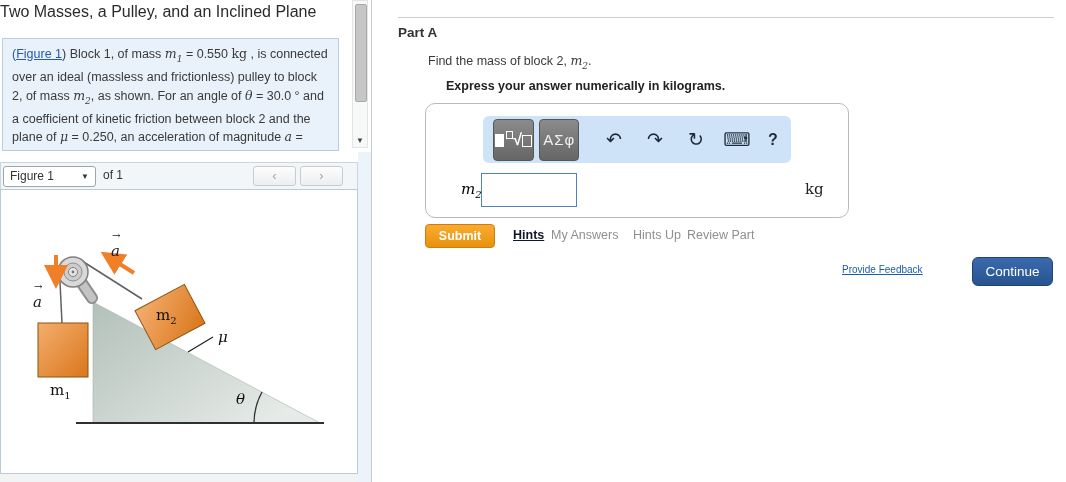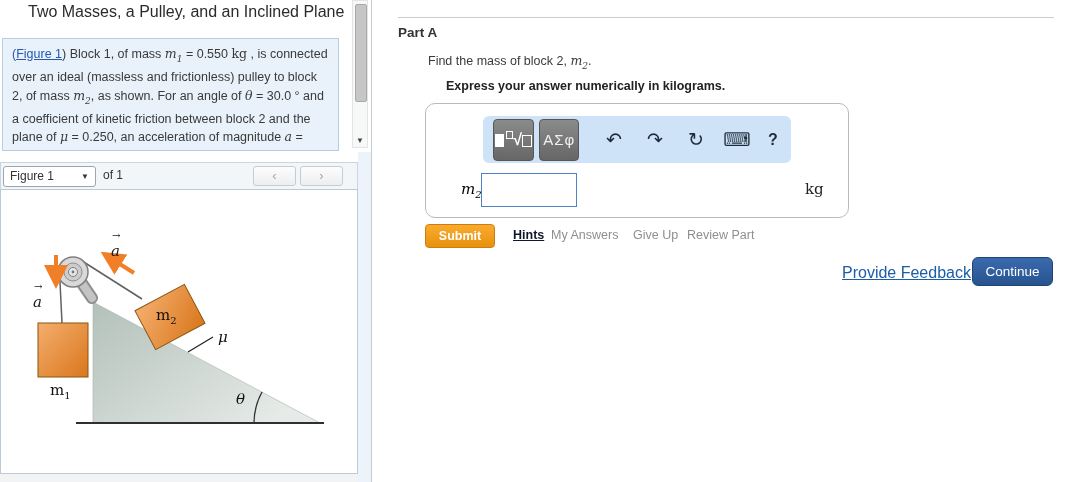--- a/index.html
+++ b/index.html
@@ -1,21 +1,21 @@
 <!DOCTYPE html>
 <html><head>
 <meta charset="utf-8">
 <style>
   html,body{margin:0;padding:0;}
   body{width:1066px;height:482px;overflow:hidden;background:#ffffff;
        font-family:"Liberation Sans",sans-serif;color:#333;position:relative;}
   .abs{position:absolute;}
 
   
-  .page-title{left:0;top:3px;font-size:16px;color:#2b2b2b;white-space:nowrap;padding-left:28px;}
+  .page-title{left:0;top:3px;font-size:16px;color:#2b2b2b;white-space:nowrap;}
   .intro-box{left:2px;top:38px;width:337px;height:113px;background:#e9f1fa;
              border:1px solid #b9cde1;padding:6px 9px;box-sizing:border-box;
              font-size:12.5px;line-height:18.5px;color:#3a3a3a;overflow:hidden;}
   .seg-link{color:#2458b3;}
   .seg-link-u{color:#2458b3;text-decoration:underline;cursor:pointer;}
   .seg-mi{font-family:"DejaVu Serif",serif;font-style:italic;}
   .seg-rm{font-family:"DejaVu Serif",serif;}
   sub.seg-sub{font-family:"DejaVu Serif",serif;font-style:italic;font-size:9px;}
   sup.seg-sup{font-family:"DejaVu Serif",serif;font-size:9px;}
 
@@ -76,21 +76,21 @@
              font-size:14px;padding:0 6px;outline:none;}
   .ans-unit{left:805px;top:180px;font-family:"DejaVu Serif",serif;font-size:15px;color:#222;}
 
   .submit-btn{left:425px;top:224px;width:70px;height:24px;background:linear-gradient(#f9ab2f,#e8920e);
               border:1px solid #cf7d0a;border-radius:4px;color:#fff;font-weight:bold;font-size:12.5px;
               text-align:center;line-height:22px;cursor:pointer;box-sizing:border-box;}
   .plink{top:228px;font-size:12.5px;color:#8f8f8f;cursor:pointer;}
   .plink.hints{left:513px;color:#0f172a;font-weight:bold;text-decoration:underline;}
   .plink.mya{left:551px;} .plink.giveup{left:633px;} .plink.review{left:687px;}
 
-  .feedback-link{left:842px;top:264px;font-size:16px;color:#1c5da8;text-decoration:underline;cursor:pointer;}
+  .feedback-link{left:842px;top:264px;font-size:10px;color:#1c5da8;text-decoration:underline;cursor:pointer;}
   .continue-btn{left:972px;top:257px;width:81px;height:29px;background:linear-gradient(#3a6aae,#28538f);
                 border:1px solid #1e4475;border-radius:6px;color:#fff;font-size:13.5px;text-align:center;
                 line-height:27px;cursor:pointer;box-sizing:border-box;}
 </style>
 </head>
 <body>
 
 <div class="abs page-title">Two Masses, a Pulley, and an Inclined Plane</div>
 
 <div class="abs intro-box"><span class="seg-link">(</span><span class="seg-link-u">Figure 1</span><span class="seg-p">) Block 1, of mass </span><span class="seg-mi">m</span><sub class="seg-sub">1</sub><span class="seg-p"> = 0.550 </span><span class="seg-rm">kg</span><span class="seg-p"> , is connected over an ideal (massless and frictionless) pulley to block 2, of mass </span><span class="seg-mi">m</span><sub class="seg-sub">2</sub><span class="seg-p">, as shown. For an angle of </span><span class="seg-mi">θ</span><span class="seg-p"> = 30.0 ° and a coefficient of kinetic friction between block 2 and the plane of </span><span class="seg-mi">μ</span><span class="seg-p"> = 0.250, an acceleration of magnitude </span><span class="seg-mi">a</span><span class="seg-p"> = 0.400 </span><sup class="seg-sup">2</sup></div>
@@ -194,17 +194,17 @@
 
 <div class="abs ans-var">
   <span>m</span><sub>2</sub><span class="ans-eq"> = </span>
 </div>
 <input class="abs ans-input" type="text" value="" style="">
 <div class="abs ans-unit">kg</div>
 
 <div class="abs submit-btn">Submit</div>
 <div class="abs plink hints">Hints</div>
 <div class="abs plink mya">My Answers</div>
-<div class="abs plink giveup">Give Up</div>
+<div class="abs plink giveup">Hints Up</div>
 <div class="abs plink review">Review Part</div>
 
 <div class="abs feedback-link">Provide Feedback</div>
 <div class="abs continue-btn">Continue</div>
 
 </body></html>

